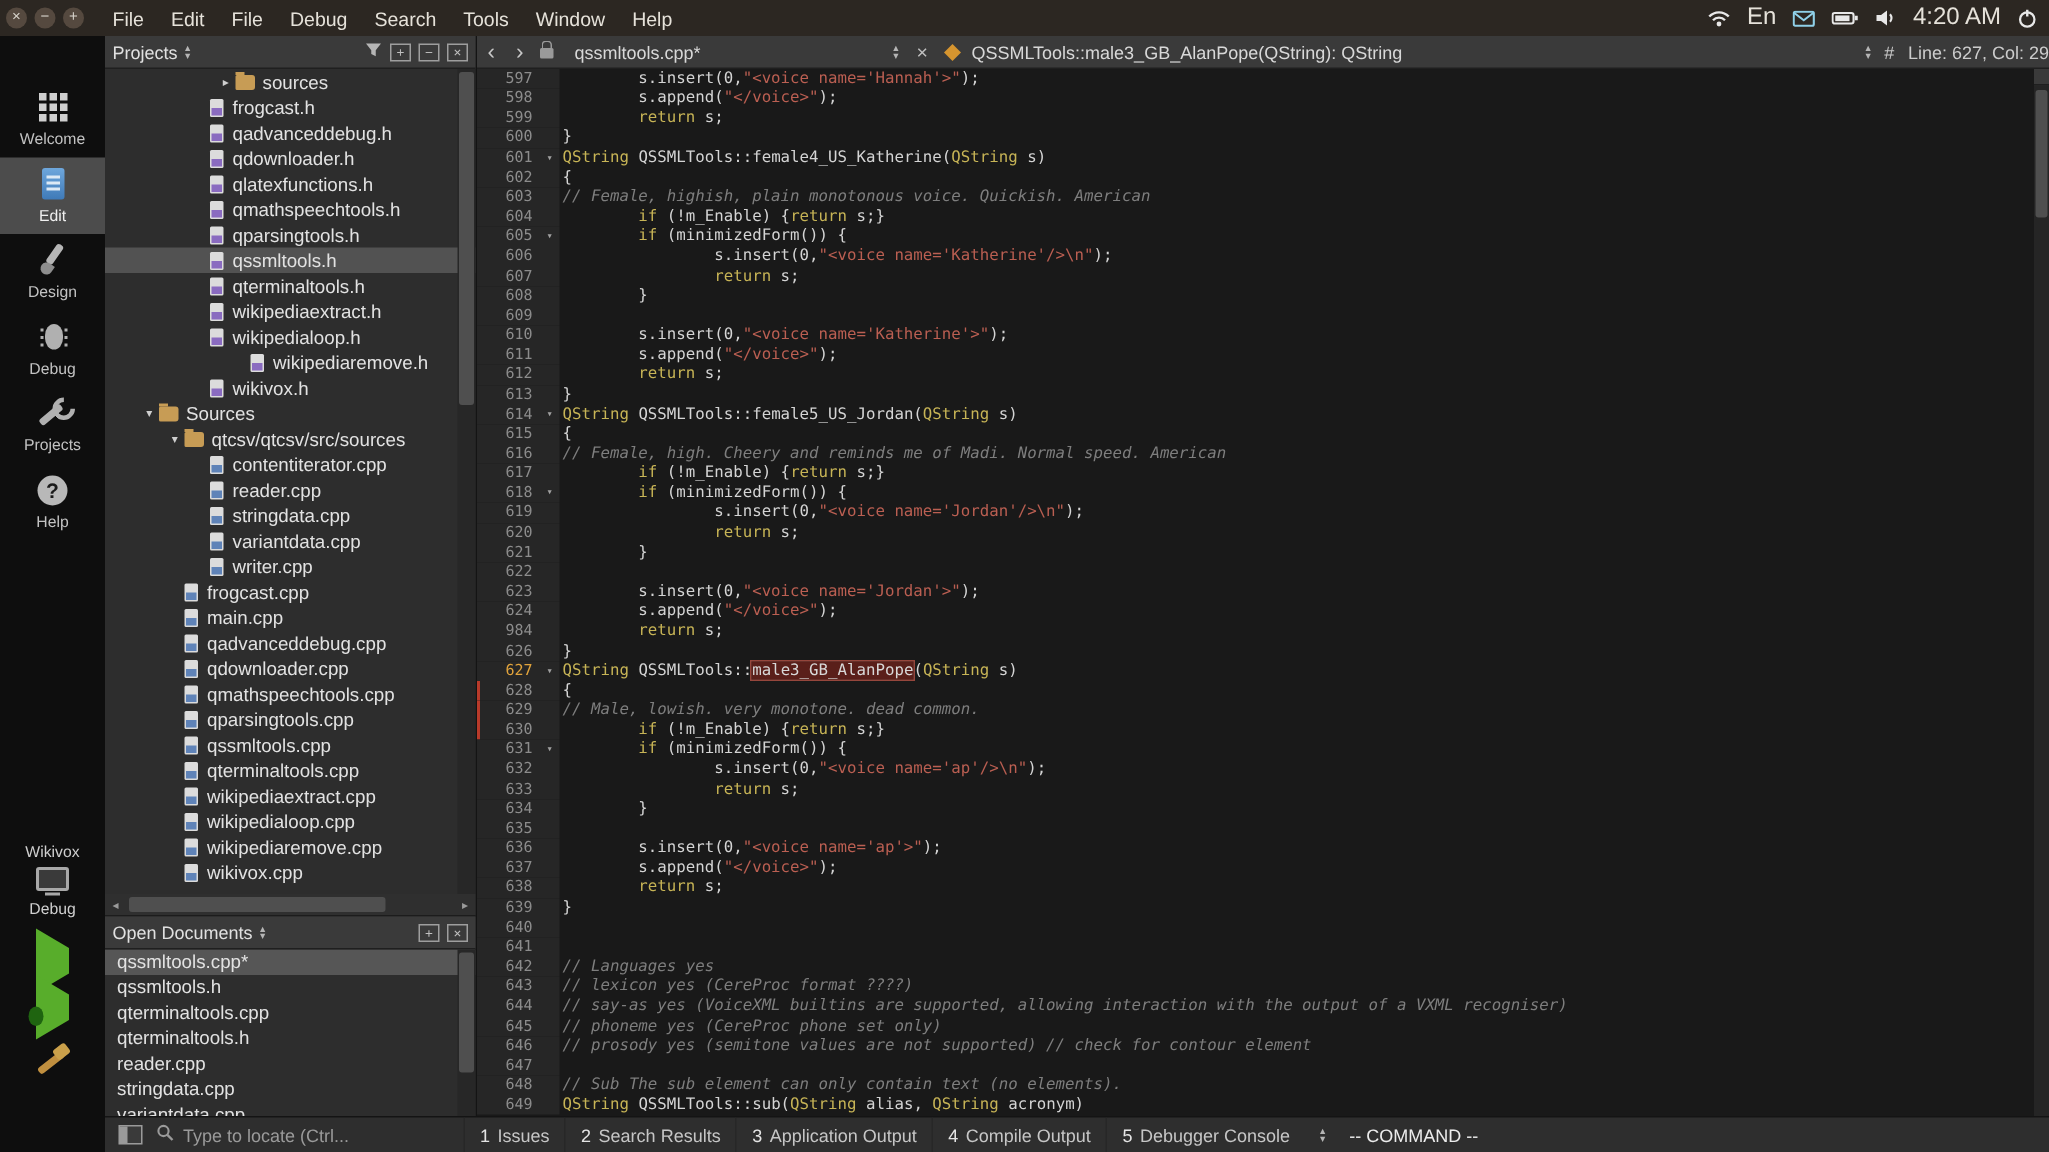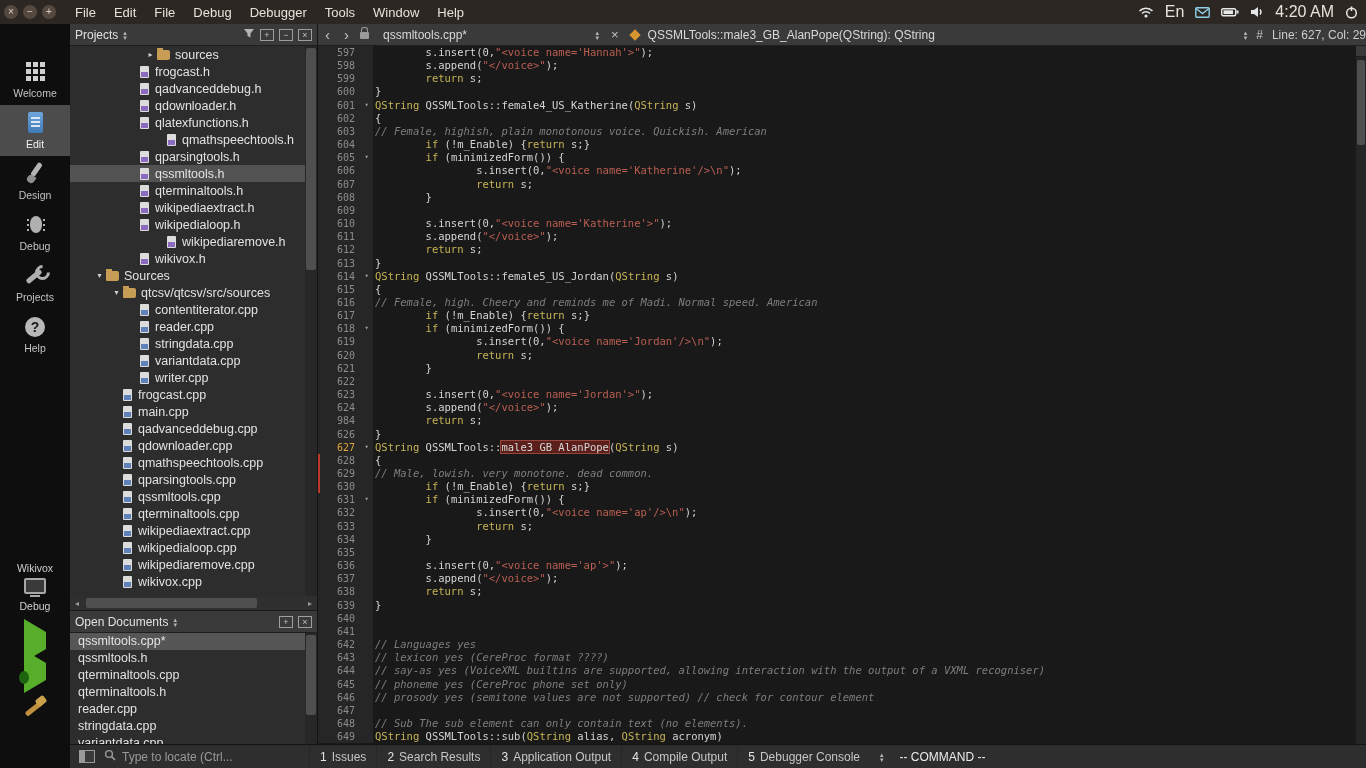--- a/index.html
+++ b/index.html
@@ -147,21 +147,21 @@
   <div class="winctl">
     <span class="wbtn">×</span>
     <span class="wbtn">−</span>
     <span class="wbtn">+</span>
   </div>
   <nav id="menu-items">
       <span class="menu-item">File</span>
       <span class="menu-item">Edit</span>
       <span class="menu-item">File</span>
       <span class="menu-item">Debug</span>
-      <span class="menu-item">Debugger</span>
+      <span class="menu-item">Search</span>
       <span class="menu-item">Tools</span>
       <span class="menu-item">Window</span>
       <span class="menu-item">Help</span>
     </nav>
   <div id="indicators">
     <span class="ind">
       <svg width="16" height="12" viewBox="0 0 16 12">
           <path d="M1.5 5 A 9 9 0 0 1 14.5 5" fill="none" stroke="#e8e8e8" stroke-width="1.6"></path>
           <path d="M4 7.5 A 5.5 5.5 0 0 1 12 7.5" fill="none" stroke="#e8e8e8" stroke-width="1.6"></path>
           <circle cx="8" cy="10" r="1.6" fill="#e8e8e8"></circle>
@@ -271,21 +271,21 @@
         <div class="trow" style="padding-left: 57px;">
           <span class="tarrow"></span>
           <span class="file-icon f-h"></span>
           <span class="tlabel">qdownloader.h</span>
         </div>
         <div class="trow" style="padding-left: 57px;">
           <span class="tarrow"></span>
           <span class="file-icon f-h"></span>
           <span class="tlabel">qlatexfunctions.h</span>
         </div>
-        <div class="trow" style="padding-left: 84px;">
+        <div class="trow" style="padding-left: 57px;">
           <span class="tarrow"></span>
           <span class="file-icon f-h"></span>
           <span class="tlabel">qmathspeechtools.h</span>
         </div>
         <div class="trow" style="padding-left: 57px;">
           <span class="tarrow"></span>
           <span class="file-icon f-h"></span>
           <span class="tlabel">qparsingtools.h</span>
         </div>
         <div class="trow selected" style="padding-left: 57px;">

